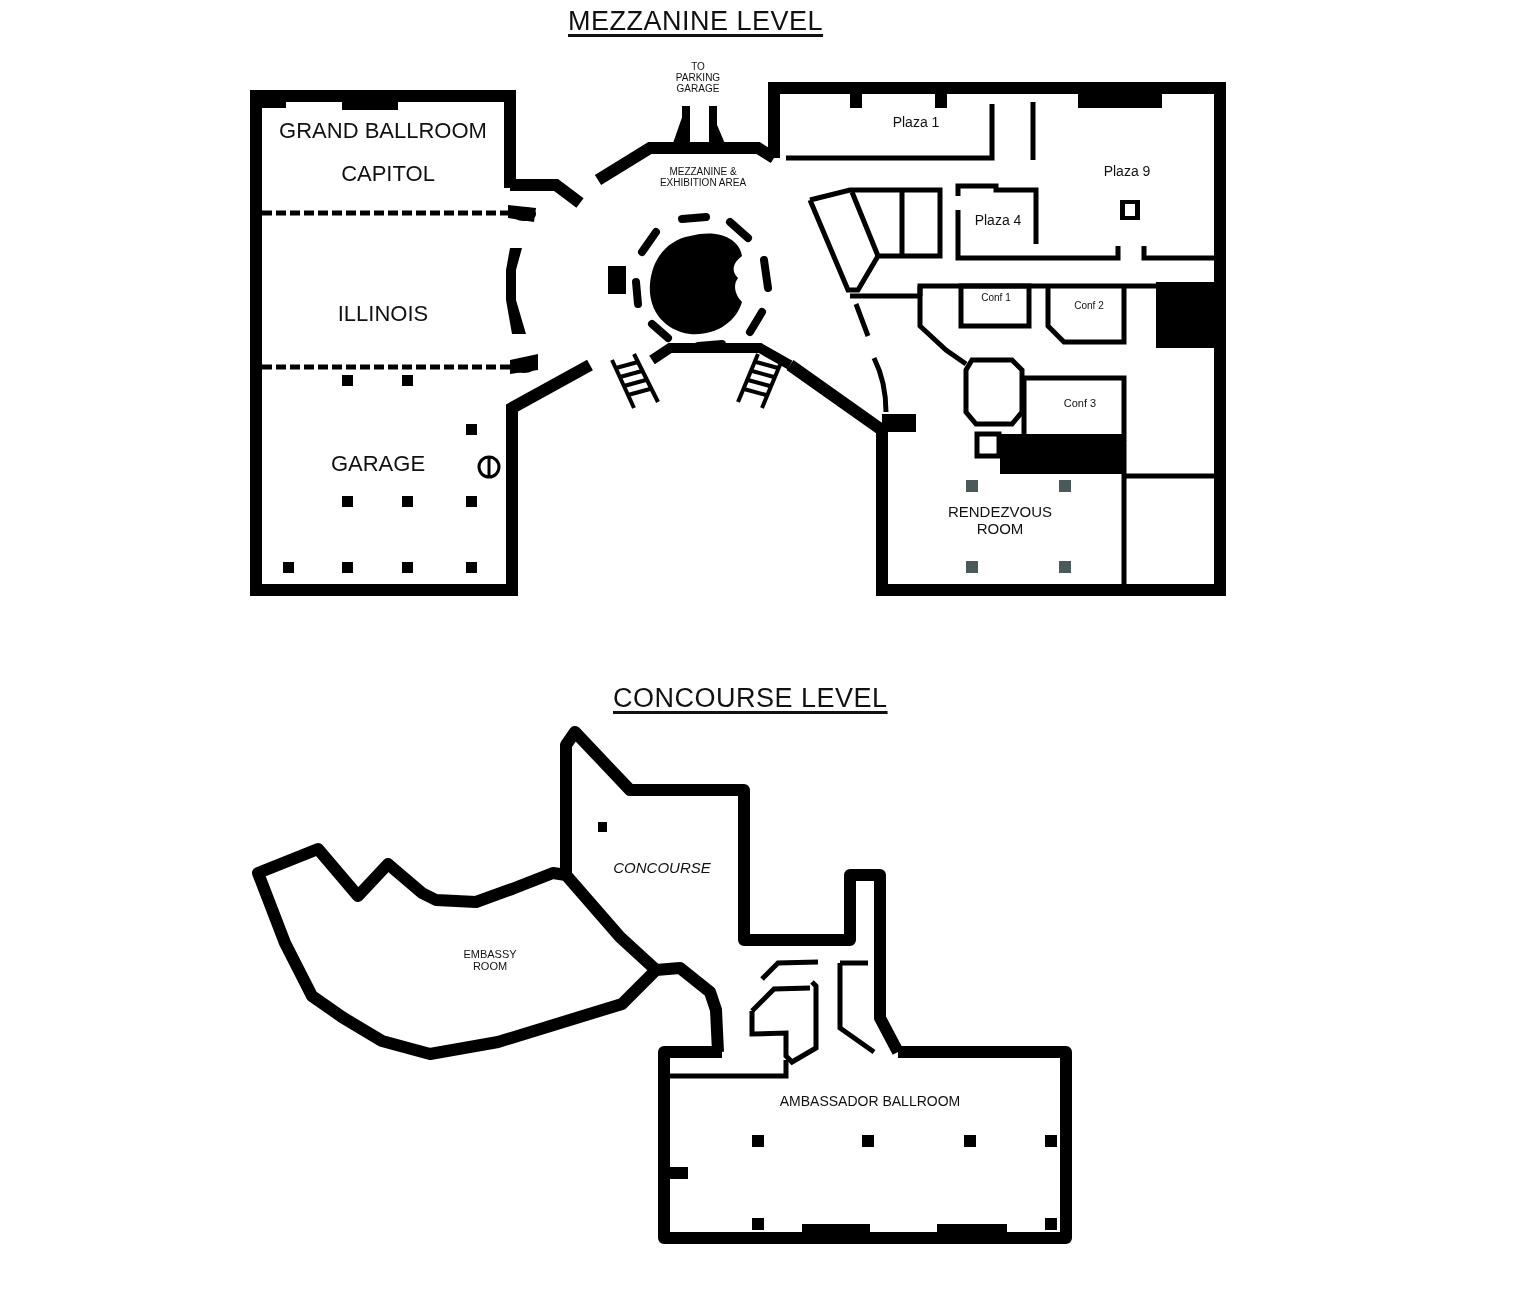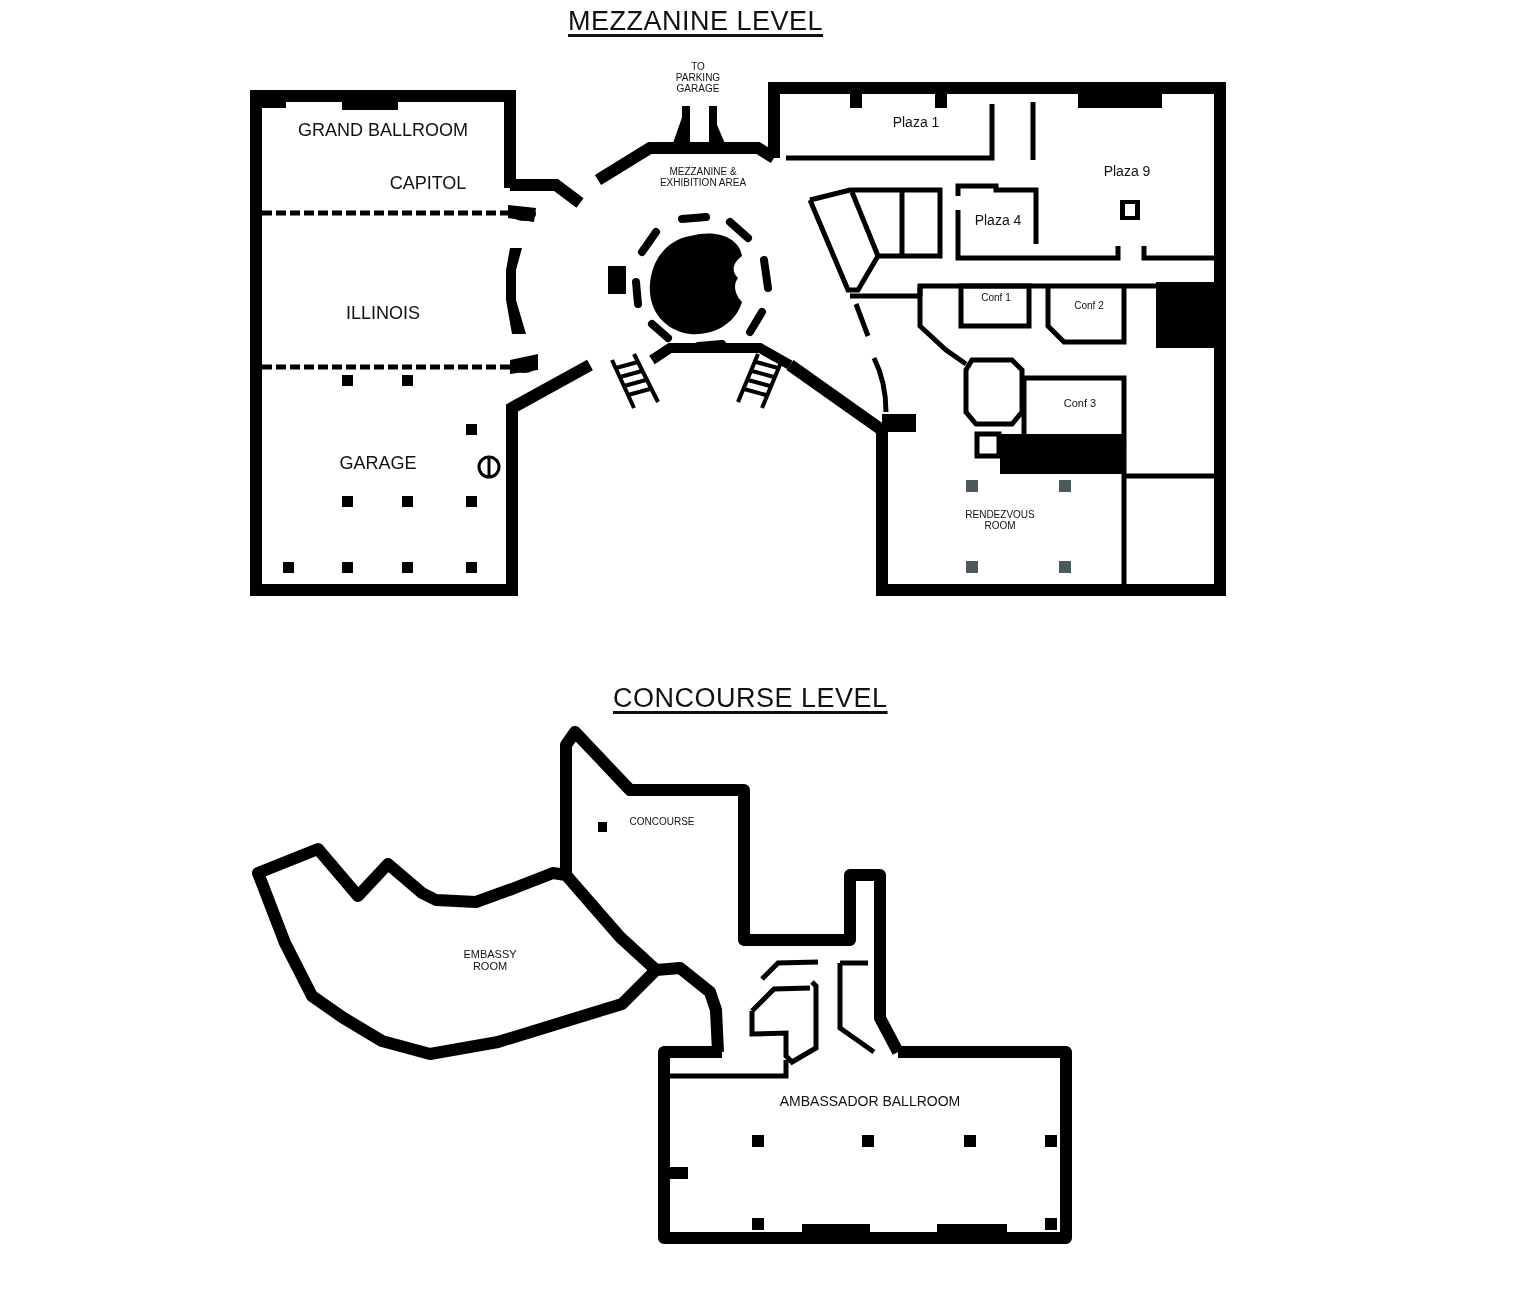--- a/index.html
+++ b/index.html
@@ -1,22 +1,22 @@
 <!DOCTYPE html>
 <html><head>
 <meta charset="utf-8">
 <style>
   html, body { margin:0; padding:0; background:#ffffff; }
   body { width:1536px; height:1301px; position:relative; overflow:hidden; font-family:"Liberation Sans", sans-serif; color:#111; }
   .title { position:absolute; font-size:27px; text-decoration:underline; text-underline-offset:4px; text-decoration-thickness:3px; color:#111; letter-spacing:0.5px; white-space:nowrap; }
   svg { position:absolute; left:0; top:0; }
   .lbl { position:absolute; text-align:center; white-space:nowrap; color:#111; line-height:1.1; transform:translate(-50%,-50%); }
-  .l18 { font-size:18px; }
+  .l18 { font-size:22px; }
   .l14 { font-size:14px; }
-  .l12 { font-size:10px; }
+  .l12 { font-size:15px; }
   .l11 { font-size:11px; }
   .l10 { font-size:10px; }
   .room { cursor:pointer; }
 </style>
 </head>
 <body>
 
 <div class="title" style="left:568px; top:6px;">MEZZANINE LEVEL</div>
 <div class="title" style="left:613px; top:683px;">CONCOURSE LEVEL</div>
 
@@ -185,32 +185,32 @@
 <div class="lbl l10 room" style="left:698px; top:77px;">
   <div>TO</div>
   <div>PARKING</div>
   <div>GARAGE</div>
 </div>
 <div class="lbl l10 room" style="left:703px; top:177px;">
   <div>MEZZANINE &amp;</div>
   <div>EXHIBITION AREA</div>
 </div>
 <div class="lbl l18 room" style="left:383px; top:131px;">GRAND BALLROOM</div>
-<div class="lbl l18 room" style="left:388px; top:184px;margin-left:40px;">CAPITOL</div>
+<div class="lbl l18 room" style="left:388px; top:174px;">CAPITOL</div>
 <div class="lbl l18 room" style="left:383px; top:278px;margin-top:36px;">ILLINOIS</div>
 <div class="lbl l18 room" style="left:378px; top:464px;">GARAGE</div>
 <div class="lbl l14 room" style="left:916px; top:123px;">Plaza 1</div>
 <div class="lbl l14 room" style="left:1127px; top:172px;">Plaza 9</div>
 <div class="lbl l14 room" style="left:998px; top:221px;">Plaza 4</div>
 <div class="lbl l10 room" style="left:996px; top:297px;">Conf 1</div>
 <div class="lbl l10 room" style="left:1089px; top:305px;">Conf 2</div>
 <div class="lbl l11 room" style="left:1074px; top:403px;padding-left:12px;">Conf 3</div>
 <div class="lbl l12 room" style="left:1000px; top:520px;">
   <div>RENDEZVOUS</div>
   <div>ROOM</div>
 </div>
 
-<div class="lbl l12 room" style="left:662px; top:821px;">CONCOURSE</div>
+<div class="lbl l12 room" style="left:662px; top:868px;font-style:italic;">CONCOURSE</div>
 <div class="lbl l11 room" style="left:490px; top:960px;">
   <div>EMBASSY</div>
   <div>ROOM</div>
 </div>
 <div class="lbl l14 room" style="left:870px; top:1102px;">AMBASSADOR BALLROOM</div>
 
 </body></html>

